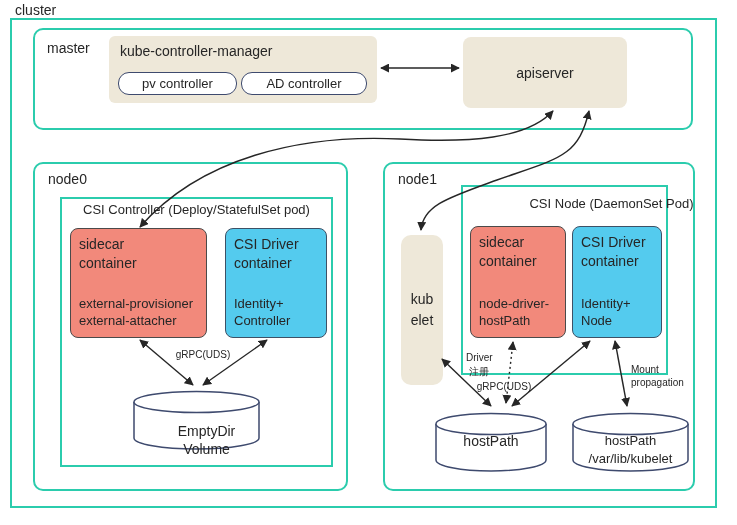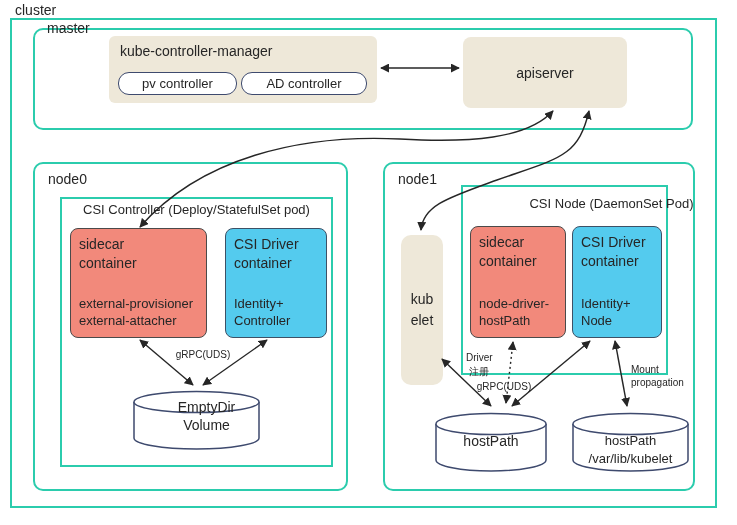--- a/index.html
+++ b/index.html
@@ -33,21 +33,21 @@
 </style>
 </head>
 <body>
 
 <div class="stage">
 
   <div class="abs tealbox" style="left:10px;top:18px;width:707px;height:490px;border-width:2px;"></div>
   <div class="abs grouplabel" style="left:13px;top:2px;">cluster</div>
 
   <div class="abs tealbox rounded" style="left:33px;top:28px;width:660px;height:102px;"></div>
-  <div class="abs innerlabel" style="left:47px;top:20px;text-align:right;">master</div>
+  <div class="abs innerlabel" style="left:47px;top:40px;text-align:right;">master</div>
 
   <div class="abs fillbox" style="left:109px;top:36px;width:268px;height:67px;border-radius:6px;">
     <div class="abs innerlabel" style="left:11px;top:7px;">kube-controller-manager</div>
     <div class="pill" style="left:9px;top:36px;width:117px;height:21px;">
       <span>pv controller</span>
     </div>
     <div class="pill" style="left:132px;top:36px;width:124px;height:21px;">
       <span>AD controller</span>
     </div>
   </div>
@@ -84,21 +84,21 @@
     </div>
   </div>
 
   <div class="abs smalllabel" style="left:153px;top:348px;width:100px;text-align:center;">gRPC(UDS)</div>
 
   <div class="abs cyl" style="left:133px;top:390px;width:127px;height:60px;">
     <svg width="127" height="60">
       <path d="M1,12 L1,48 A62.5,11 0 0 0 126,48 L126,12" fill="#fff" stroke="var(--outline)" stroke-width="1.5"></path>
       <ellipse cx="63.5" cy="12" rx="62.5" ry="10.5" fill="#fff" stroke="var(--outline)" stroke-width="1.5"></ellipse>
     </svg>
-    <div class="cyl-text" style="top:8px;margin-left:20px;">EmptyDir Volume</div>
+    <div class="cyl-text" style="top:32px;margin-left:20px;">EmptyDir Volume</div>
   </div>
 
   <div class="abs tealbox rounded" style="left:383px;top:162px;width:312px;height:329px;"></div>
   <div class="abs innerlabel" style="left:398px;top:171px;">node1</div>
 
   <div class="abs tealbox" style="left:461px;top:185px;width:207px;height:190px;"></div>
   <div class="abs podtitle" style="left:461px;top:196px;width:207px;margin-left:47px;">CSI Node (DaemonSet Pod)</div>
 
   <div class="abs fillbox center" style="left:401px;top:235px;width:42px;height:150px;border-radius:10px;">
     <div style="text-align:center;font-size:14px;line-height:21px;">

